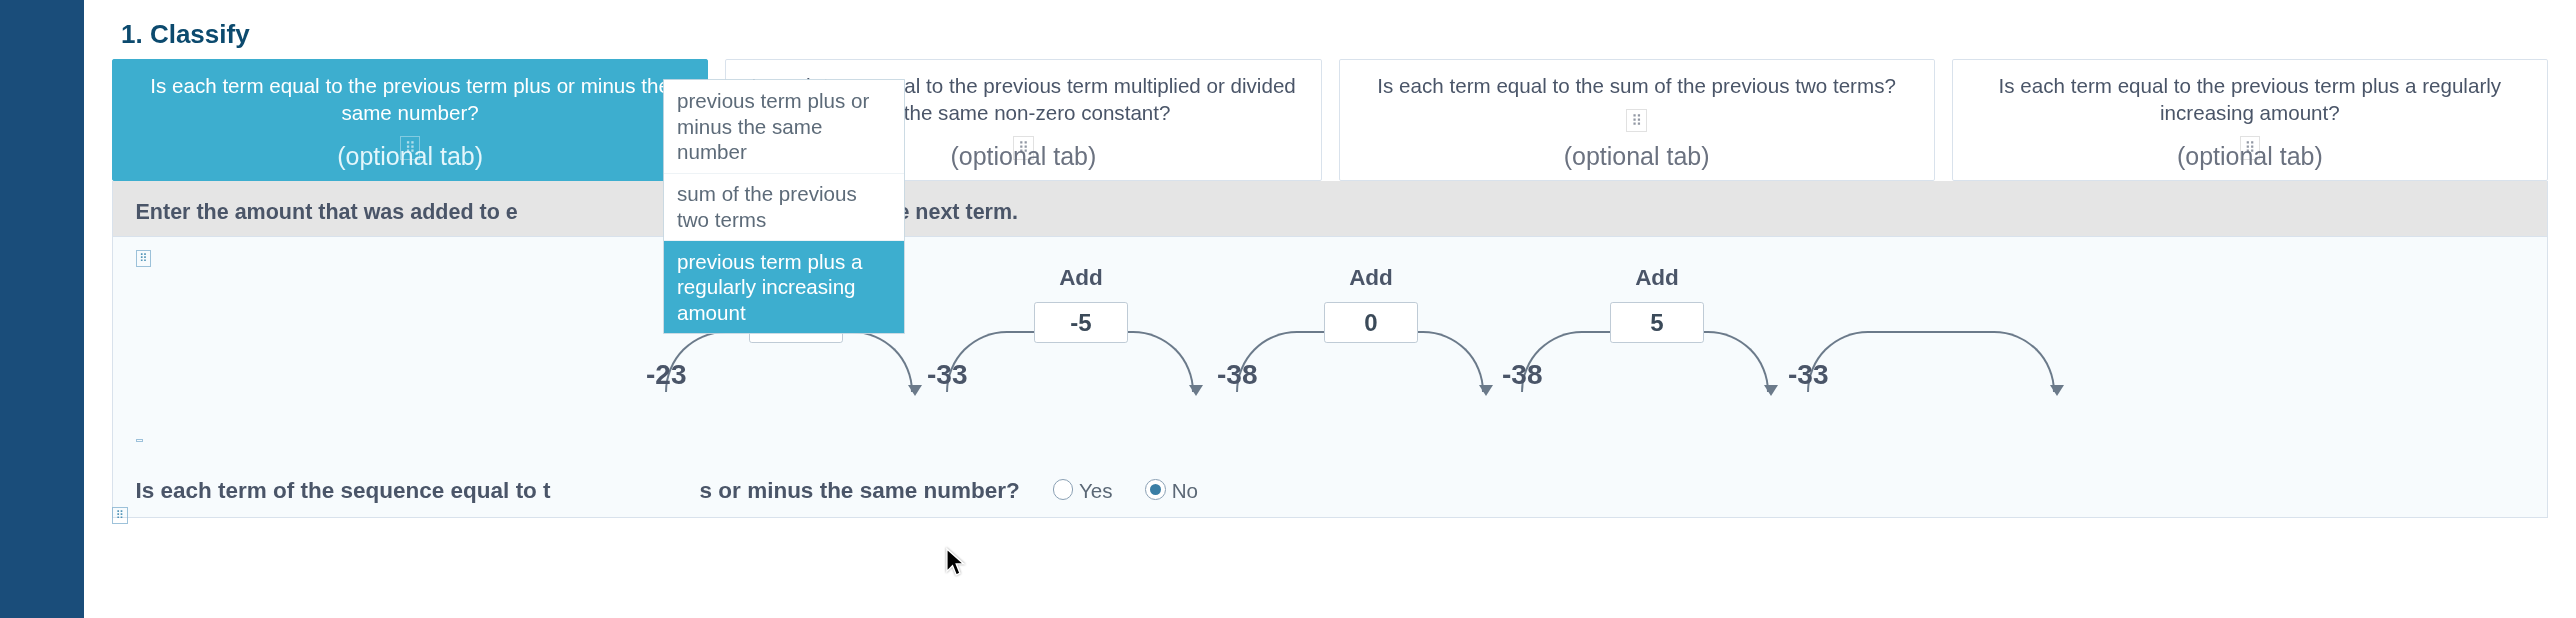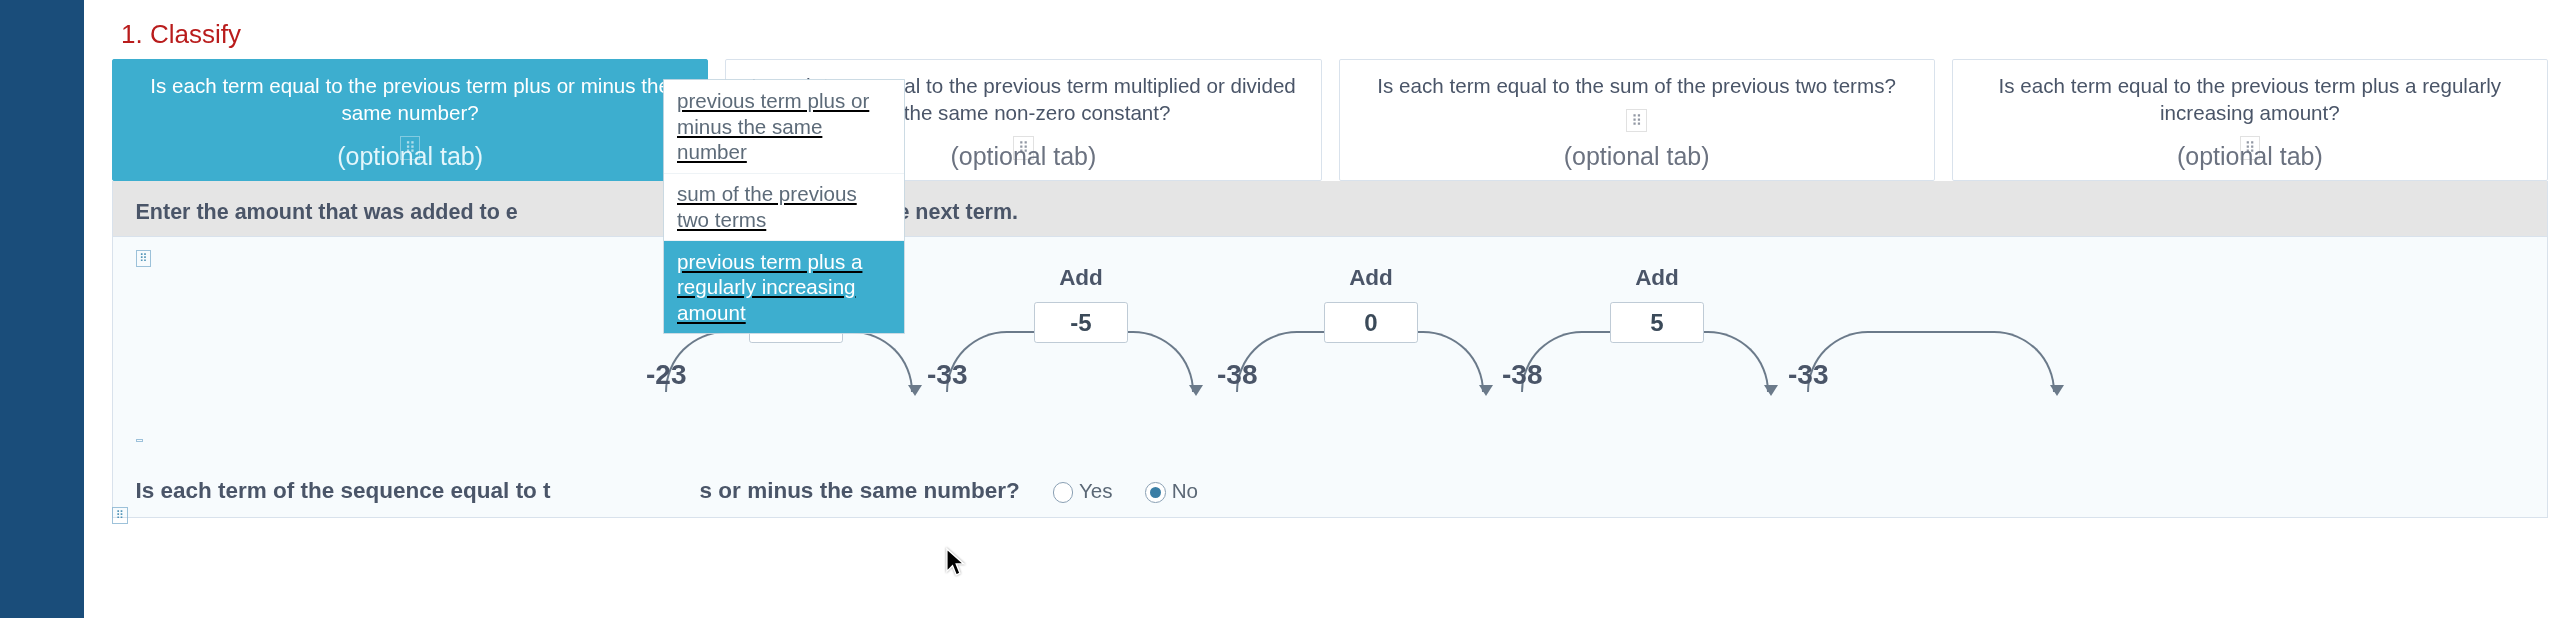--- a/index.html
+++ b/index.html
@@ -18,23 +18,23 @@
     .page {
       background: #fff;
       position: absolute;
       left: 84px;
       top: 0;
       right: 0;
       bottom: 0;
       padding: 19px 0 0 0;
     }
     .classify-title {
-      font-weight: 400;
+      font-weight: 700;
       font-size: 26px;
-      color: #b91c1c;
+      color: #0c4a6e;
       padding-left: 37px;
       padding-bottom: 9.4px;
     }
     .tabs-row {
       display: flex;
       gap: 17px;
       padding: 0 28px;
     }
     .tab-card {
       flex: 1;
@@ -106,21 +106,20 @@
     }
     
     .dropdown {
       position: absolute;
       left: 580px;
       top: 45px;
       width: 240px;
       background: #e5e5e5;
       z-index: 50;
       box-shadow: 0 0 0 0.9px #c7d8e2;
-      text-decoration: underline;
     }
     .dropdown .opt {
       padding: 7.5px 13px;
       font-size: 20.6px;
       color: #5d6b79;
       line-height: 1.25;
       border-top: 0.9px solid #eef3f6;
       background: #fff;
       cursor: pointer;
     }
@@ -207,21 +206,21 @@
       right: 22.5px;
       font-size: 22.5px;
       color: #4a5568;
       font-weight: 600;
       display: flex;
       align-items: center;
       gap: 33px;
     }
     .radio {
       display:inline-flex;
-      align-items:flex-end;
+      align-items:flex-start;
       gap:5.6px;
       font-weight:400;
       font-size:20.6px;
       color:#5b6876;
     }
     .radio .dot{
       width:20.6px;height:20.6px;border:1.9px solid #8aa0b4;border-radius:50%;
       display:inline-flex;align-items:center;justify-content:center;
       background:#fff;
     }

